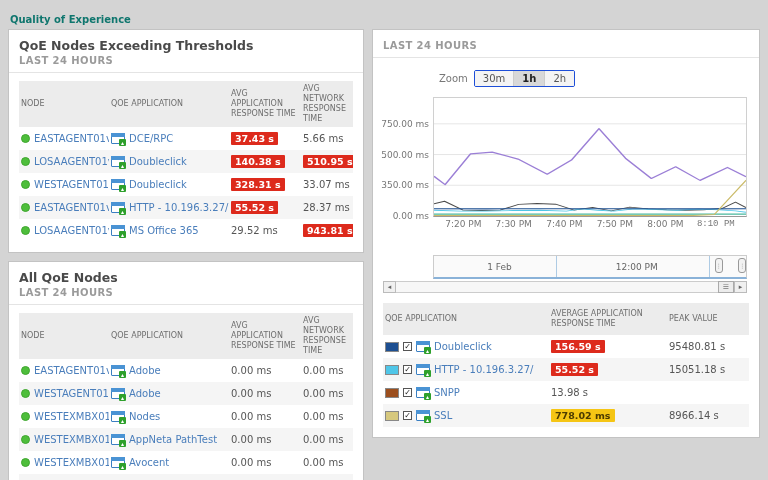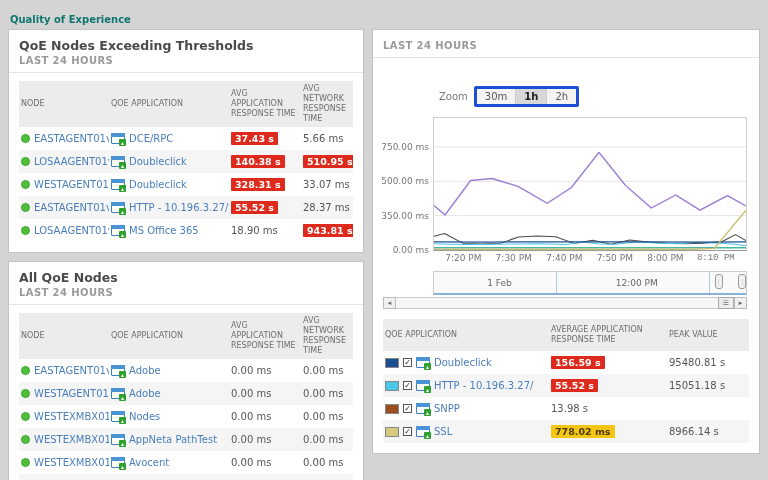--- a/index.html
+++ b/index.html
@@ -45,34 +45,34 @@
   .plainval { font-size:10px; color:#555; white-space:nowrap; }
 
   
   .appicon { position:relative; width:14px; height:11px; flex:0 0 auto; }
   .appicon .win { position:absolute; inset:0; border:1px solid #3a7fc2; background:#fff; border-radius:1px; }
   .appicon .bar { position:absolute; left:0; top:0; right:0; height:4px; background:#4a93d4; }
   .appicon .dl { position:absolute; right:-1px; bottom:-2px; width:7px; height:7px; background:#2ea02c; border-radius:1px;
                  color:#fff; font-size:6px; line-height:7px; text-align:center; font-weight:bold; }
 
   
-  .zoom-row { display:flex; align-items:center; gap:6px; margin:20px 0 10px 56px; }
+  .zoom-row { display:flex; align-items:center; gap:6px; margin:4px 0 10px 56px; }
   .zoom-label { color:#777; font-size:10px; }
-  .zoom-btns { display:flex; border:3px solid #1d4ed8; border-radius:2px; overflow:hidden; }
+  .zoom-btns { display:flex; border:1px solid #1d4ed8; border-radius:2px; overflow:hidden; }
   .zoom-btn { padding:2px 8px; font-size:10px; color:#555; background:#f4f4f4; border-right:1px solid #ccc; cursor:pointer; }
   .zoom-btn:last-child { border-right:none; }
   .zoom-btn.sel { background:#d8d8d8; font-weight:bold; color:#222; }
 
-  .chart-wrap { position:relative; height:134px; margin-left:50px; margin-right:2px;
+  .chart-wrap { position:relative; height:120px; margin-left:50px; margin-right:2px;
                 border:1px solid #d0d0d0; border-bottom:1px solid #999; background:#fff; }
   .ylab { position:absolute; right:100%; margin-right:5px; transform:translateY(-50%);
           color:#777; font-size:9px; white-space:nowrap; }
   .xlabels { position:relative; height:14px; margin-left:50px; margin-right:18px; }
   .xlab { position:absolute; transform:translateX(-50%); top:2px; color:#777; font-size:9px; white-space:nowrap; }
-  .navigator { position:relative; height:24px; margin-left:50px; margin-right:2px; margin-top:6px;
+  .navigator { position:relative; height:24px; margin-left:50px; margin-right:2px; margin-top:24px;
                background:#fafafa; border:1px solid #ccc; border-bottom:2px solid #8ab2d8; }
   .nav-lab { position:absolute; top:6px; transform:translateX(-50%); color:#666; font-size:9px; }
   .nav-tick { position:absolute; top:0; bottom:0; width:1px; background:#aecbe4; }
   .nav-handle { position:absolute; top:2px; width:8px; height:15px; background:#f2f2f2;
                 border:1px solid #999; border-radius:3px; font-size:6px; color:#888;
                 line-height:14px; text-align:center; cursor:ew-resize; }
   .scrollbar { display:flex; align-items:stretch; height:12px; margin:2px 2px 0 0; }
   .sb-btn { width:13px; background:#f0f0f0; border:1px solid #bbb; color:#666; font-size:7px;
             line-height:10px; text-align:center; cursor:pointer; }
   .sb-track { flex:1; background:#f7f7f7; border:1px solid #ccc; border-left:none; border-right:none; }
@@ -193,21 +193,21 @@
               </div>
               <div class="cell">
                 <span class="appicon">
                   <span class="win"></span>
                   <span class="bar"></span>
                   <span class="dl">▴</span>
                 </span>
                 <a class="app-link">MS Office 365</a>
               </div>
               <div class="cell">
-                <span class="plainval">18.90 ms</span>
+                <span class="plainval">29.52 ms</span>
               </div>
               <div class="cell">
                 <span class="badge red">943.81 s</span>
               </div>
             </div>
           </div>
       </div>
     </div>
 
     <div class="panel">

